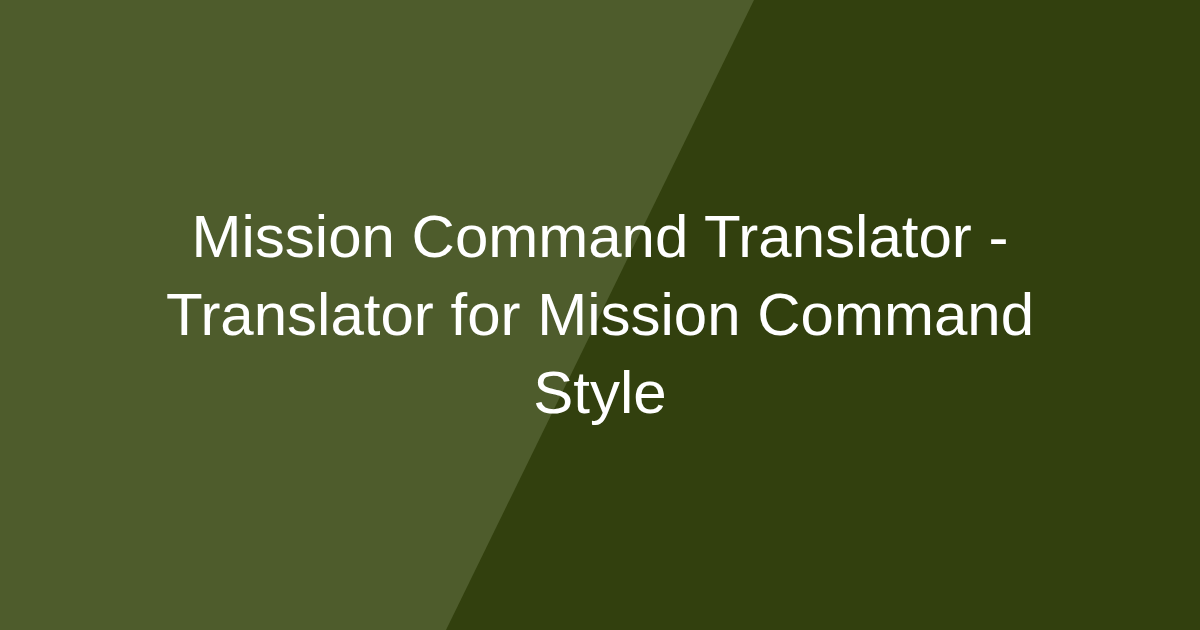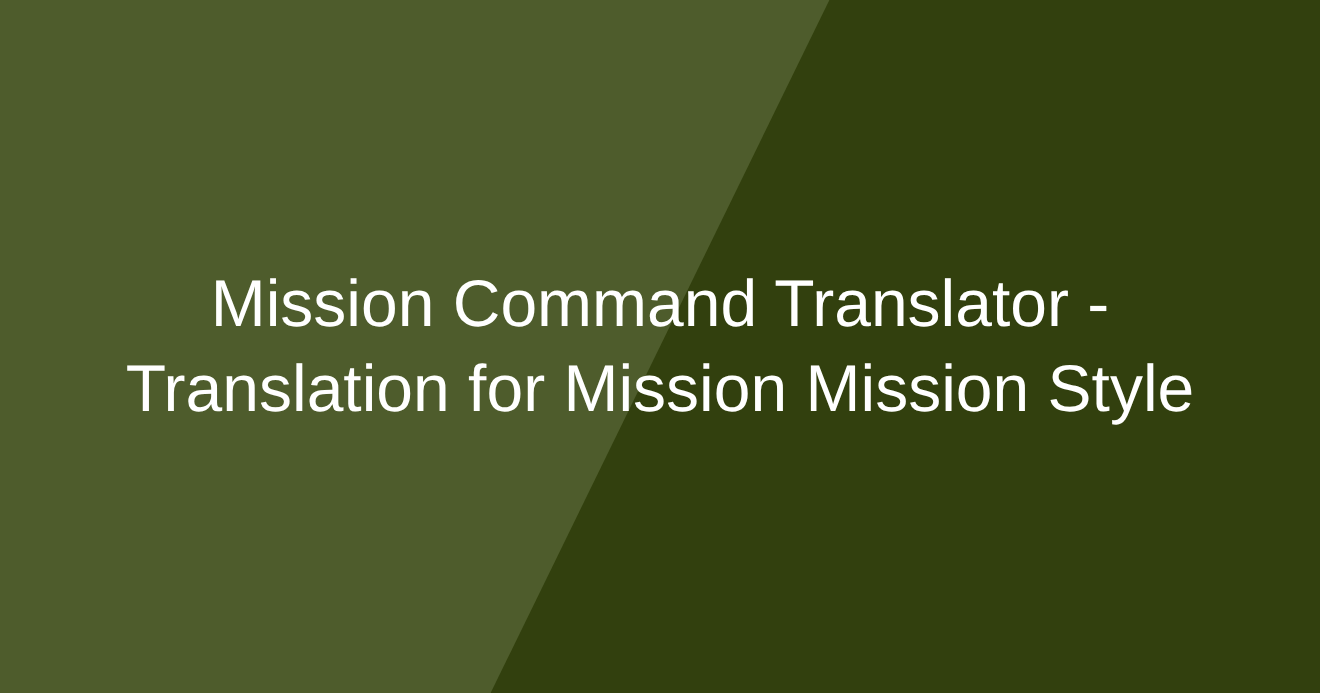--- a/index.html
+++ b/index.html
@@ -63,16 +63,16 @@
 </head>
 <body>
 
 <div id="og-card" style="background: rgb(78, 92, 44);">
 
   <div class="bg-base" style="background: rgb(78, 92, 44);"></div>
 
   <div class="bg-wedge" style="background: rgb(50, 64, 14); clip-path: polygon(62.8333% 0%, 100% 0%, 100% 100%, 37.1667% 100%);"></div>
 
   <div class="title-block">
-    <h1 class="title-text" style="color: rgb(255, 255, 255);">Mission Command Translator - Translation for Mission Mission Style</h1>
+    <h1 class="title-text" style="color: rgb(255, 255, 255);">Mission Command Translator - Translator for Mission Command Style</h1>
   </div>
 
 </div>
 
 </body></html>

